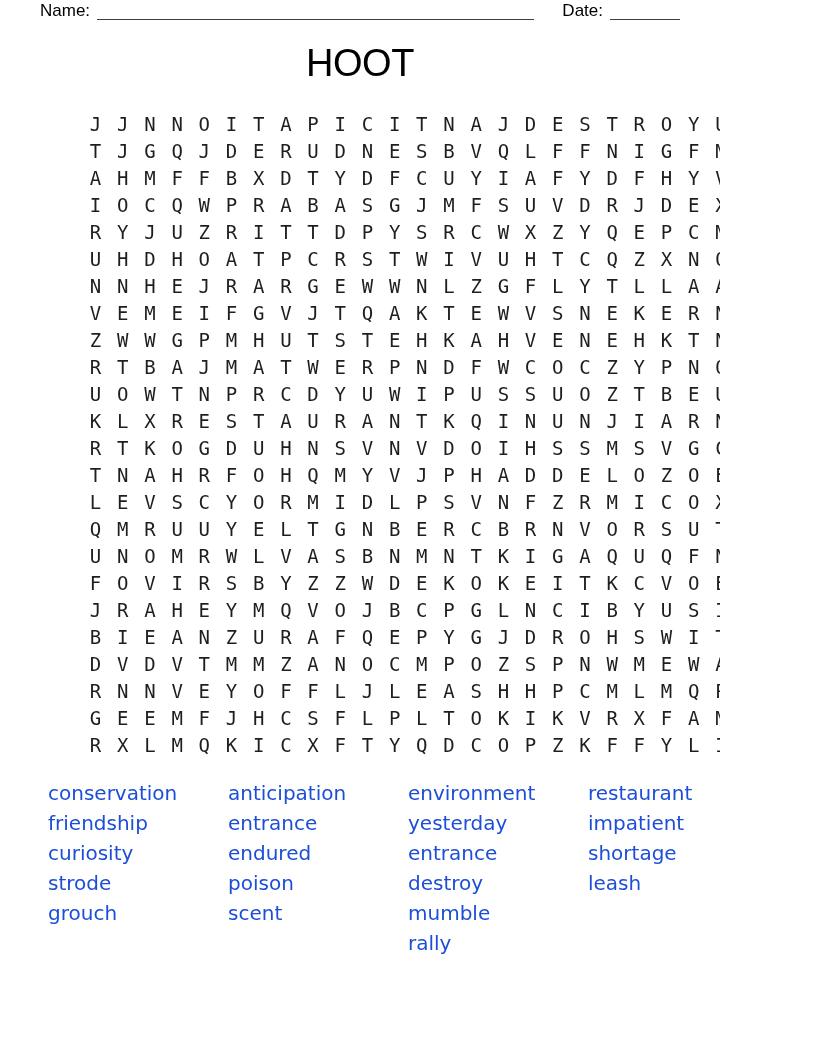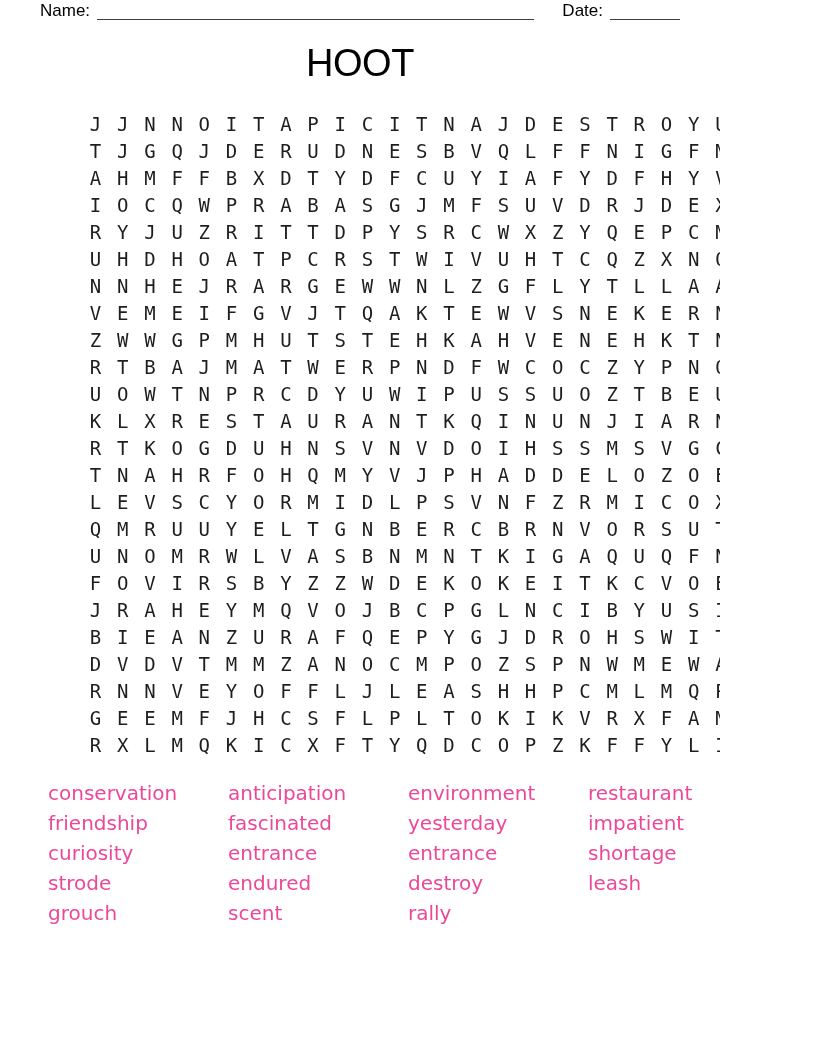--- a/index.html
+++ b/index.html
@@ -72,21 +72,21 @@
     position: absolute;
     left: 48px;
     top: 778px;
     display: flex;
   }
   .word-col { width: 180px; }
   .word-item {
     font-family: "DejaVu Sans", sans-serif;
     font-size: 20px;
     line-height: 30px;
-    color: #ec4899;
+    color: #1d4ed8;
     white-space: nowrap;
   }
 </style>
 </head>
 <body>
 
 <div class="page">
 
   <div class="header-row">
     <span>Name:</span>
@@ -680,30 +680,31 @@
   <div class="word-bank">
       <div class="word-col">
         <div class="word-item">conservation</div>
         <div class="word-item">friendship</div>
         <div class="word-item">curiosity</div>
         <div class="word-item">strode</div>
         <div class="word-item">grouch</div>
       </div>
       <div class="word-col">
         <div class="word-item">anticipation</div>
-        <div class="word-item">fascinated</div>
         <div class="word-item">entrance</div>
         <div class="word-item">endured</div>
+        <div class="word-item">poison</div>
         <div class="word-item">scent</div>
       </div>
       <div class="word-col">
         <div class="word-item">environment</div>
         <div class="word-item">yesterday</div>
         <div class="word-item">entrance</div>
         <div class="word-item">destroy</div>
+        <div class="word-item">mumble</div>
         <div class="word-item">rally</div>
       </div>
       <div class="word-col">
         <div class="word-item">restaurant</div>
         <div class="word-item">impatient</div>
         <div class="word-item">shortage</div>
         <div class="word-item">leash</div>
       </div>
     </div>
 

